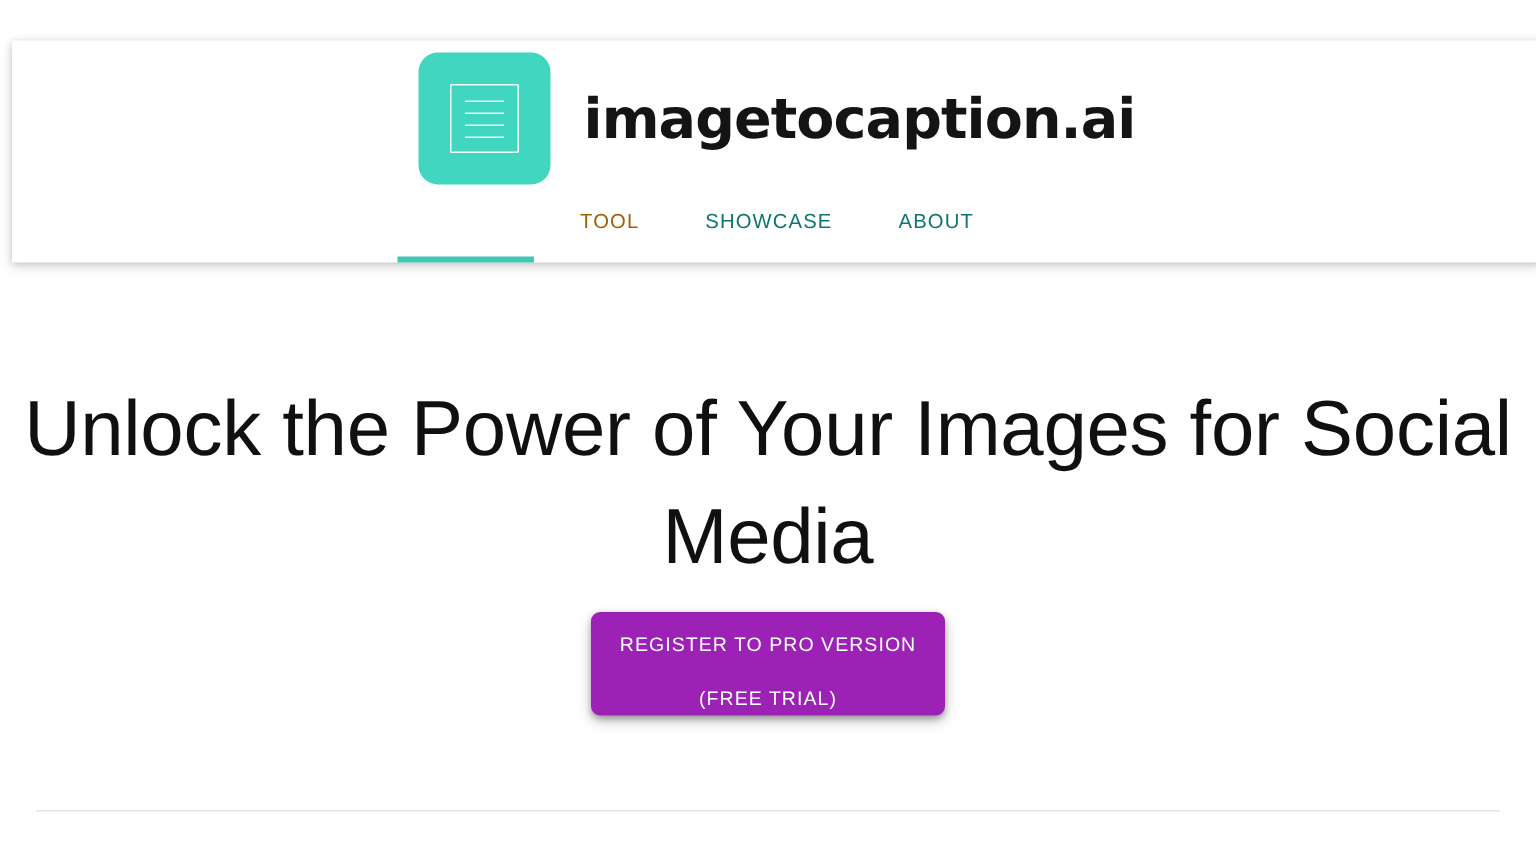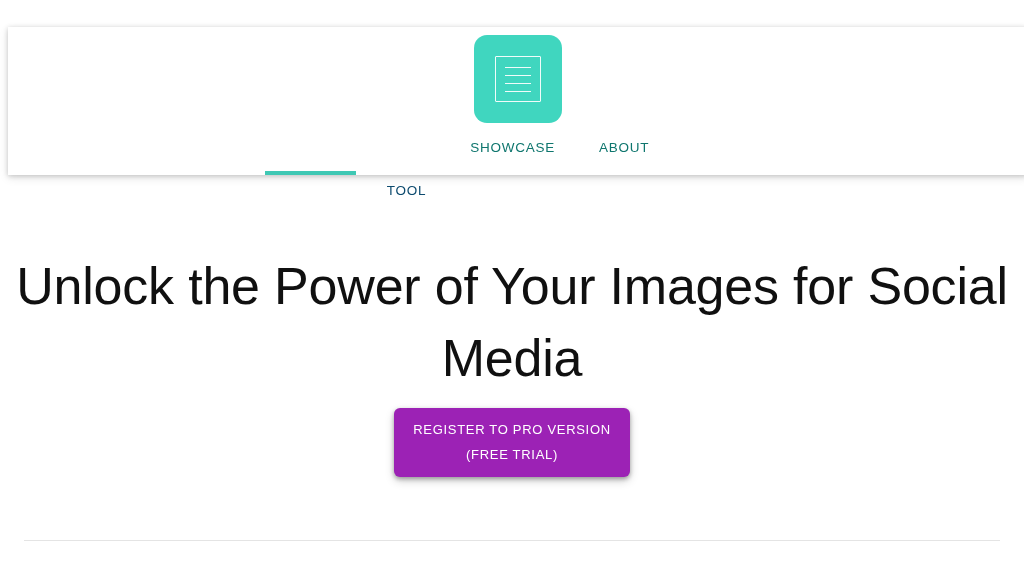--- a/index.html
+++ b/index.html
@@ -107,21 +107,21 @@
     font-size: 13.5px;
     font-weight: 400;
     letter-spacing: 0.75px;
     color: #0f766e;
     text-transform: uppercase;
     cursor: pointer;
     padding: 0 22px;
     white-space: nowrap;
     user-select: none;
   }
-  .nav-item.active { color: #0c4a6e; margin-top: 43px; }
+  .nav-item.active { color: #a16207; }
 
   .nav-indicator {
     position: absolute;
     left: 257px;
     bottom: 0;
     width: 91px;
     height: 4px;
     background: #3fc8b4;
   }
 
@@ -173,21 +173,21 @@
     line-height: 1.85;
     text-transform: uppercase;
     cursor: pointer;
     box-shadow: 0 2px 4px rgba(0,0,0,0.30), 0 4px 10px rgba(0,0,0,0.18);
     display: flex;
     flex-direction: column;
     align-items: center;
     justify-content: center;
     padding: 0;
   }
-  .cta-line { display: block; white-space: nowrap; }
+  .cta-line { display: block; white-space: nowrap; margin-top: 11px; }
 
   .hero-divider {
     position: absolute;
     left: 24px;
     top: 365px;
     width: 976px;
     height: 1px;
     background: #e4e4e4;
   }
 </style>
@@ -200,20 +200,21 @@
 
     <div class="brand-row">
       <div class="logo-mark">
         <span class="logo-glyph">
           <i></i>
           <i></i>
           <i></i>
           <i></i>
         </span>
       </div>
+      <div class="brand-name">imagetocaption.ai</div>
     </div>
 
     <nav class="nav">
       <a class="nav-item active">TOOL</a>
       <a class="nav-item">SHOWCASE</a>
       <a class="nav-item">ABOUT</a>
     </nav>
 
     <div class="nav-indicator"></div>
   </header>

